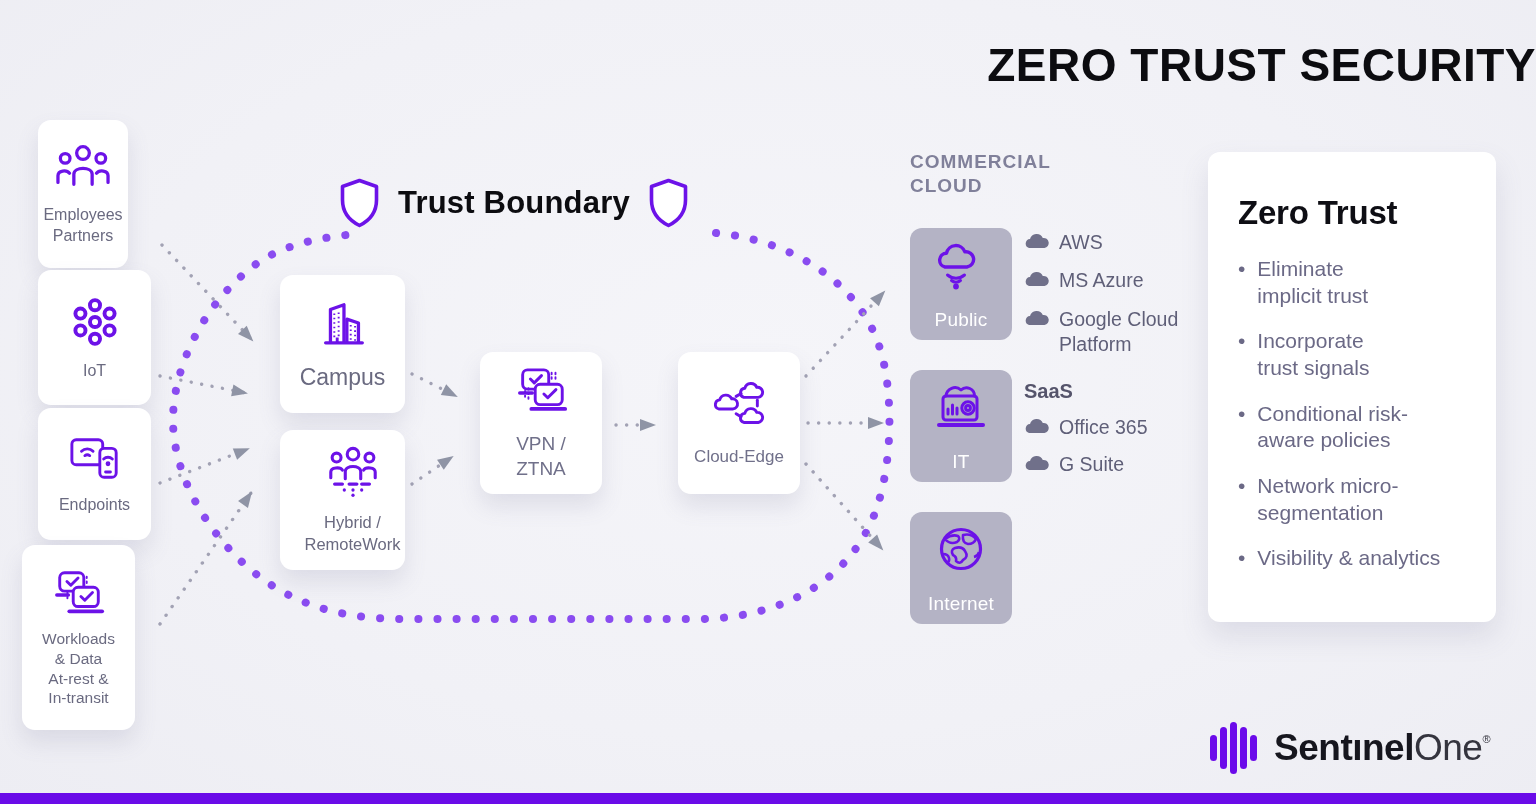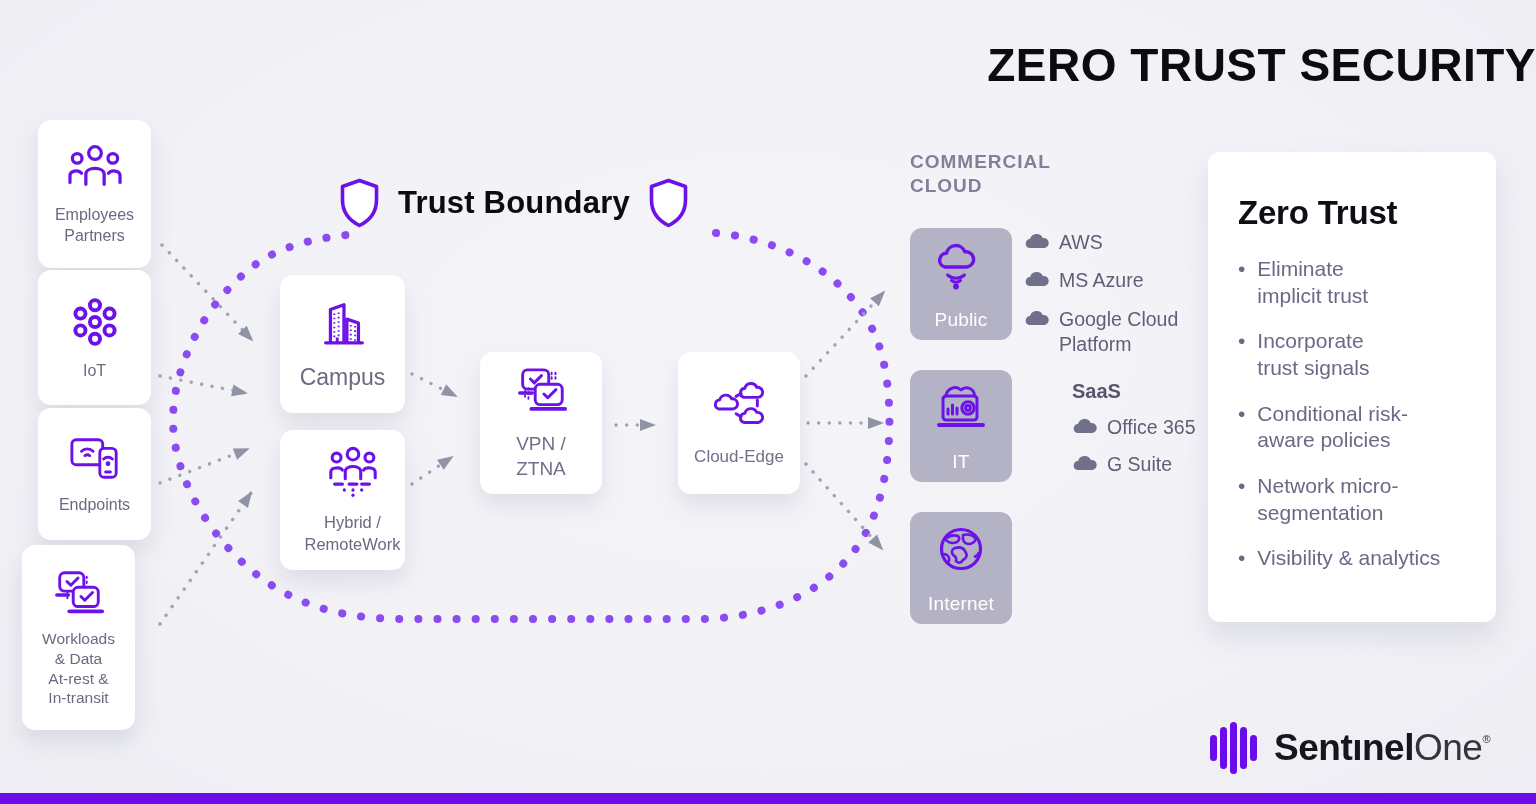--- a/index.html
+++ b/index.html
@@ -23,21 +23,21 @@
   .pl{stroke:#8a4cf0;stroke-width:8;stroke-dasharray:0.1 19;stroke-linecap:round;fill:none;}
 
   
   .card{
     position:absolute;background:#fff;border-radius:13px;
     box-shadow:0 12px 22px rgba(110,110,150,.16);
     display:flex;flex-direction:column;align-items:center;justify-content:center;
     gap:11px;text-align:center;padding:6px 4px;box-sizing:border-box;
   }
   .card-label{font-size:16px;line-height:1.28;color:#6a6a80;}
-  .src-employees{left:38px;top:120px;width:113px;height:148px;text-align:center;}
+  .src-employees{left:38px;top:120px;width:90px;height:148px;text-align:center;}
   .src-iot{left:38px;top:270px;width:113px;height:135px;}
   .src-endpoints{left:38px;top:408px;width:113px;height:132px;}
   .src-workloads{left:22px;top:545px;width:113px;height:185px;gap:8px;}
   .src-workloads .card-label{font-size:15.5px;}
   .pos-campus{left:280px;top:275px;width:125px;height:138px;}
   .pos-campus .card-label{font-size:23px;}
   .pos-hybrid{left:280px;top:430px;width:125px;height:140px;padding-left:24px;}
   .pos-hybrid .card-label{font-size:16.5px;}
   .pos-vpn{left:480px;top:352px;width:122px;height:142px;}
   .pos-vpn .card-label{font-size:19px;color:#70708a;}
@@ -58,21 +58,21 @@
     display:flex;flex-direction:column;align-items:center;box-sizing:border-box;
     padding-top:11px;padding-bottom:9px;
   }
   .gbox .gbox-label{margin-top:auto;color:#fff;font-size:19px;letter-spacing:.2px;}
   .pos-public{left:910px;top:228px;}
   .pos-it{left:910px;top:370px;}
   .pos-internet{left:910px;top:512px;}
 
   .cloud-list{position:absolute;display:flex;flex-direction:column;gap:13px;}
   .list-public{left:1024px;top:230px;}
-  .list-it{left:1024px;top:380px;gap:12px;margin-left:48px;}
+  .list-it{left:1024px;top:380px;gap:12px;}
   .cl-item{display:flex;align-items:flex-start;gap:10px;color:#5f5f78;font-size:19.5px;}
   .cl-item .cl-text{max-width:150px;line-height:1.3;}
   .cl-item .cl-cloud{margin-top:3px;flex:0 0 auto;}
   .saas-label{font-size:20px;font-weight:700;color:#55546b;}
 
   
   .zt-panel{
     position:absolute;left:1208px;top:152px;width:288px;height:470px;background:#fff;
     border-radius:12px;box-shadow:0 14px 28px rgba(110,110,150,.16);
     box-sizing:border-box;padding:42px 26px 0 30px;

